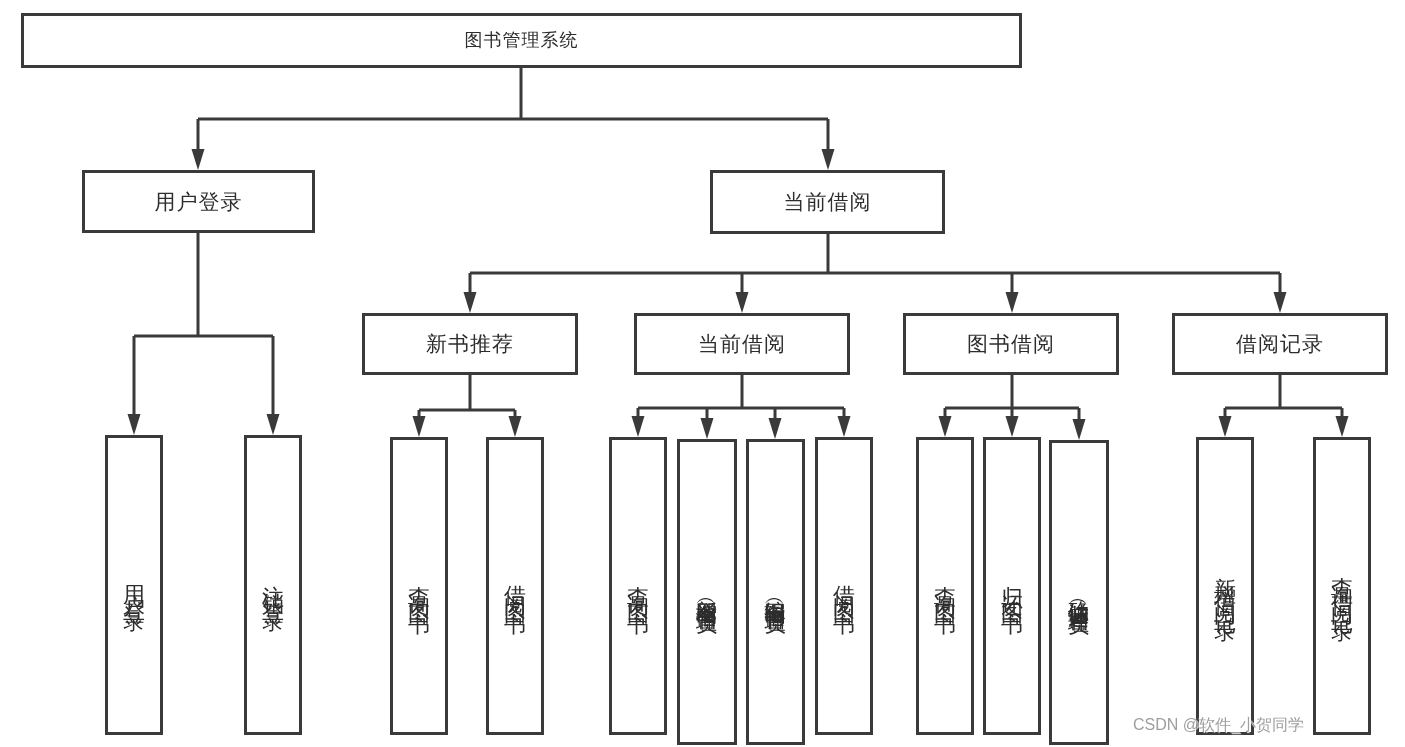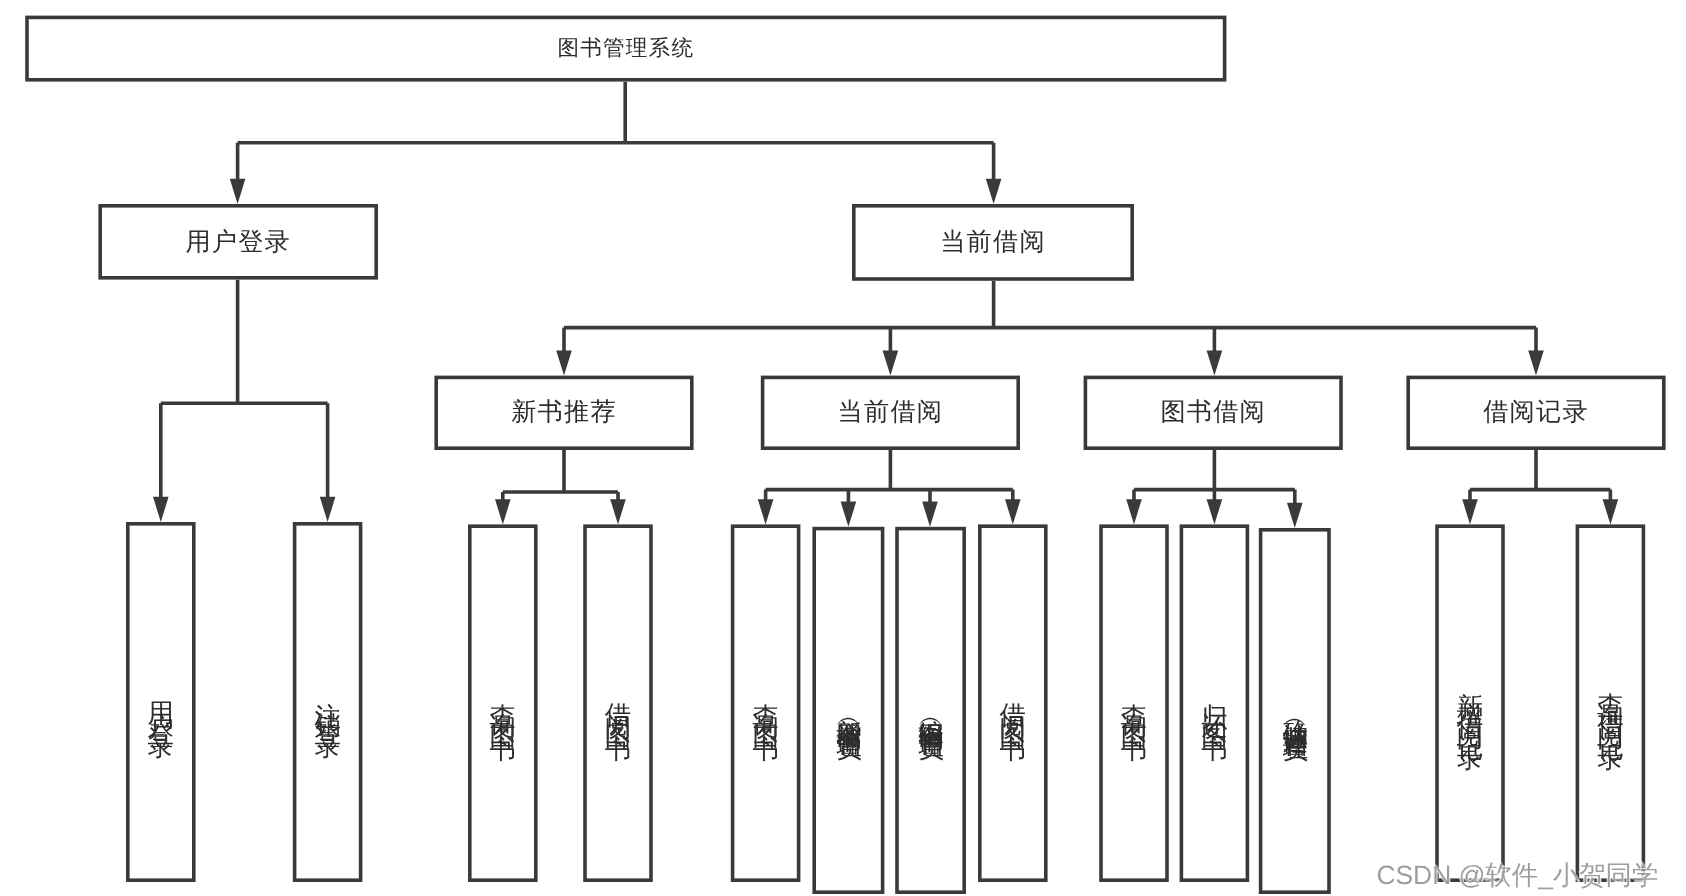--- a/index.html
+++ b/index.html
@@ -48,25 +48,24 @@
   }
   .leaf.long {
     font-size: 21px;
     letter-spacing: 2px;
   }
   .watermark {
     position: absolute;
     left: 1133px;
     top: 715px;
     width: 210px;
-    font-size: 22px;
+    font-size: 16px;
     color: var(--watermark, #9e9e9e);
     text-shadow: 1px 1px 1px #ffffff, -1px -1px 1px #ffffff;
     white-space: nowrap;
-    margin-left: 14px;
   }
 </style>
 </head>
 <body>
 
 <div class="stage" style="--line: #3a3a3a; --text: #2d2d2d; --watermark: #9e9e9e; --bg: #ffffff;">
 
   <svg class="wires" viewBox="0 0 1405 747" xmlns="http://www.w3.org/2000/svg">
     <g>
       <path class="wire" d="M521,68 V119 M198,119 H828 M198,119 V150 M828,119 V150

